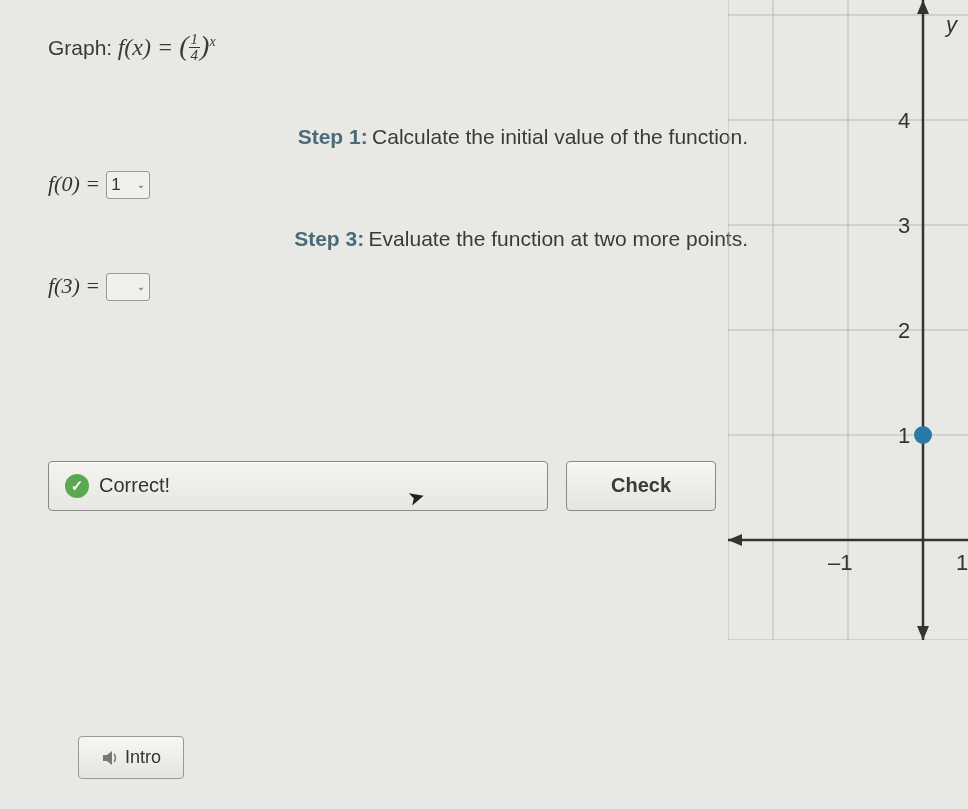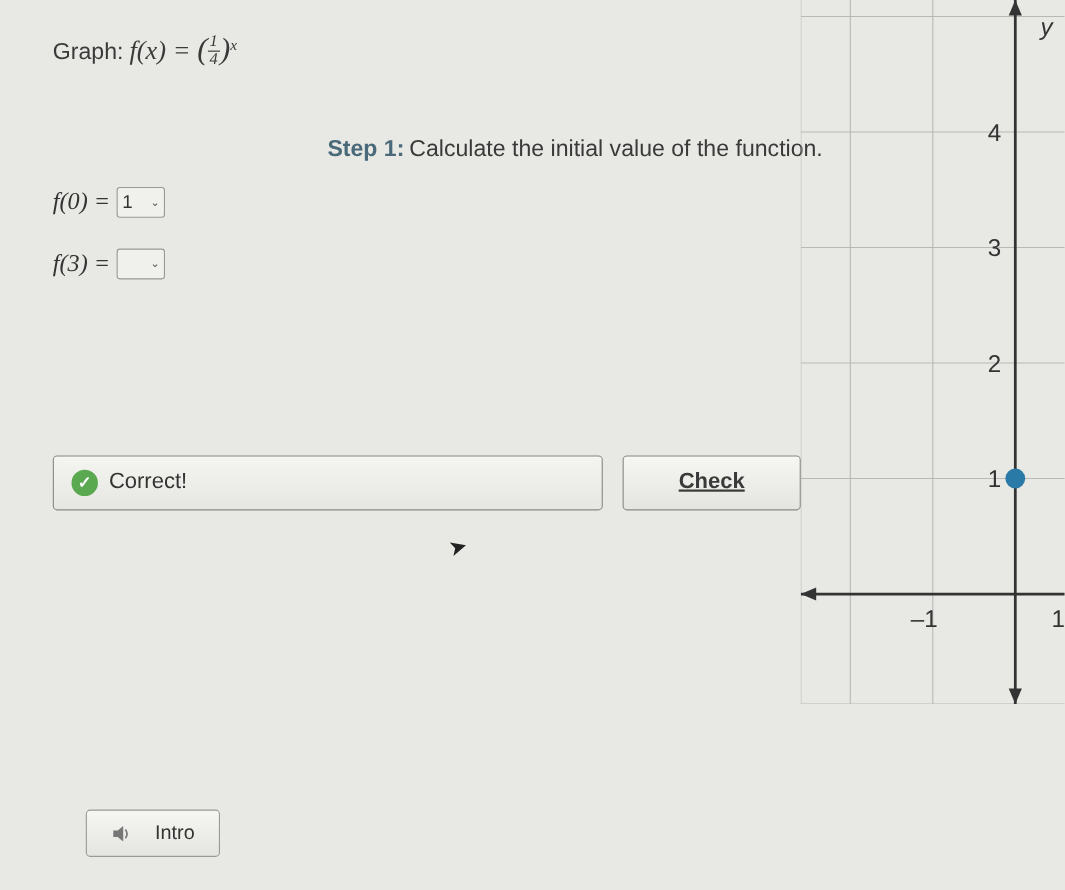--- a/index.html
+++ b/index.html
@@ -121,44 +121,43 @@
       border-radius: 50%;
       background: #5aa84f;
       display: flex;
       align-items: center;
       justify-content: center;
       color: #fff;
       font-size: 15px;
       font-weight: bold;
     }
     .check-button {
-      width: 162px;
+      width: 150px;
       border: 1px solid #888;
       border-radius: 4px;
       background: linear-gradient(#f6f6f2, #e4e4e0);
       font-size: 20px;
       font-weight: bold;
       color: #3a3a3a;
       cursor: pointer;
       box-shadow: inset 0 1px 0 rgba(255,255,255,.6);
-      text-decoration: underline;
     }
     .intro-button {
       position: absolute;
       left: 78px;
       bottom: 30px;
       border: 1px solid #999;
       border-radius: 4px;
       background: linear-gradient(#f6f6f2, #e4e4e0);
       padding: 10px 22px;
       font-size: 18px;
       color: #333;
       display: flex;
       align-items: center;
-      gap: 20px;
+      gap: 4px;
       cursor: pointer;
     }
     .speaker-icon {
       width: 20px;
       height: 18px;
       position: relative;
     }
     .speaker-icon svg { display: block; }
     .cursor-arrow {
       position: absolute;
@@ -202,20 +201,24 @@
 
     <div class="eq-line">
       <span>f(0) =</span>
       <span class="dropdown filled">
         <span>1</span>
         <span class="caret">⌄</span>
       </span>
     </div>
 
 
+    <div class="step">
+      <span class="step-label">Step 3:</span>
+      <span class="step-text">Evaluate the function at two more points.</span>
+    </div>
 
     <div class="eq-line">
       <span>f(3) =</span>
       <span class="dropdown">
         <span></span>
         <span class="caret">⌄</span>
       </span>
     </div>
 
     <div class="feedback-row">

